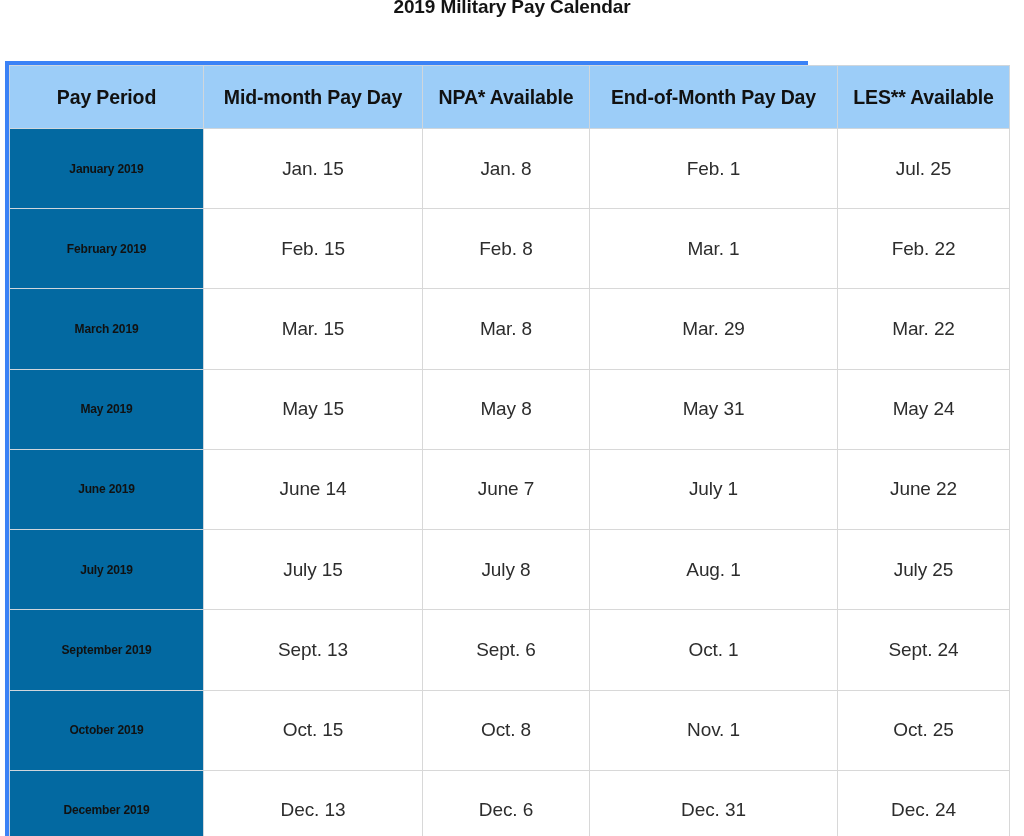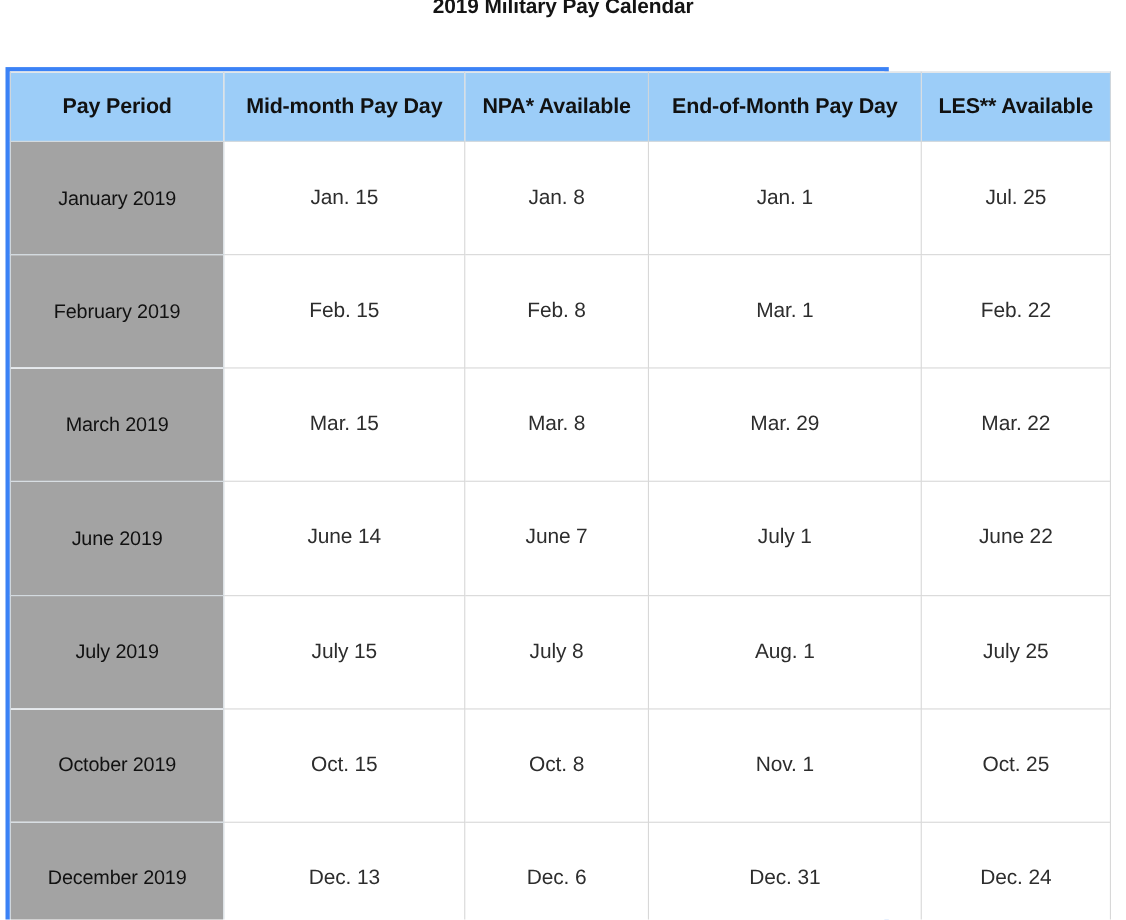--- a/index.html
+++ b/index.html
@@ -82,24 +82,24 @@
     color: #111111;
     font-size: 19.5px;
     font-weight: bold;
     height: 62px;
     border-color: #cfd6dc;
     letter-spacing: -0.15px;
   }
 
   
   table.paycal tbody td.period {
-    background: #a3a3a3;
+    background: #0369a1;
     color: #111111;
-    font-size: 18px;
-    font-weight: normal;
+    font-size: 12px;
+    font-weight: bold;
     border-color: #cfd6dc;
     letter-spacing: -0.15px;
   }
 
   
   table.paycal tbody td.val {
     background: #ffffff;
     color: #2d2d2d;
     font-size: 19px;
     font-weight: normal;
@@ -133,52 +133,66 @@
           <th>NPA* Available</th>
           <th>End-of-Month Pay Day</th>
           <th>LES** Available</th>
         </tr>
       </thead>
       <tbody>
         <tr>
           <td class="period">January 2019</td>
           <td class="val">Jan. 15</td>
           <td class="val">Jan. 8</td>
-          <td class="val">Jan. 1</td>
+          <td class="val">Feb. 1</td>
           <td class="val">Jul. 25</td>
         </tr>
         <tr>
           <td class="period">February 2019</td>
           <td class="val">Feb. 15</td>
           <td class="val">Feb. 8</td>
           <td class="val">Mar. 1</td>
           <td class="val">Feb. 22</td>
         </tr>
         <tr>
           <td class="period">March 2019</td>
           <td class="val">Mar. 15</td>
           <td class="val">Mar. 8</td>
           <td class="val">Mar. 29</td>
           <td class="val">Mar. 22</td>
         </tr>
         <tr>
+          <td class="period">May 2019</td>
+          <td class="val">May 15</td>
+          <td class="val">May 8</td>
+          <td class="val">May 31</td>
+          <td class="val">May 24</td>
+        </tr>
+        <tr>
           <td class="period">June 2019</td>
           <td class="val">June 14</td>
           <td class="val">June 7</td>
           <td class="val">July 1</td>
           <td class="val">June 22</td>
         </tr>
         <tr>
           <td class="period">July 2019</td>
           <td class="val">July 15</td>
           <td class="val">July 8</td>
           <td class="val">Aug. 1</td>
           <td class="val">July 25</td>
         </tr>
         <tr>
+          <td class="period">September 2019</td>
+          <td class="val">Sept. 13</td>
+          <td class="val">Sept. 6</td>
+          <td class="val">Oct. 1</td>
+          <td class="val">Sept. 24</td>
+        </tr>
+        <tr>
           <td class="period">October 2019</td>
           <td class="val">Oct. 15</td>
           <td class="val">Oct. 8</td>
           <td class="val">Nov. 1</td>
           <td class="val">Oct. 25</td>
         </tr>
         <tr>
           <td class="period">December 2019</td>
           <td class="val">Dec. 13</td>
           <td class="val">Dec. 6</td>

